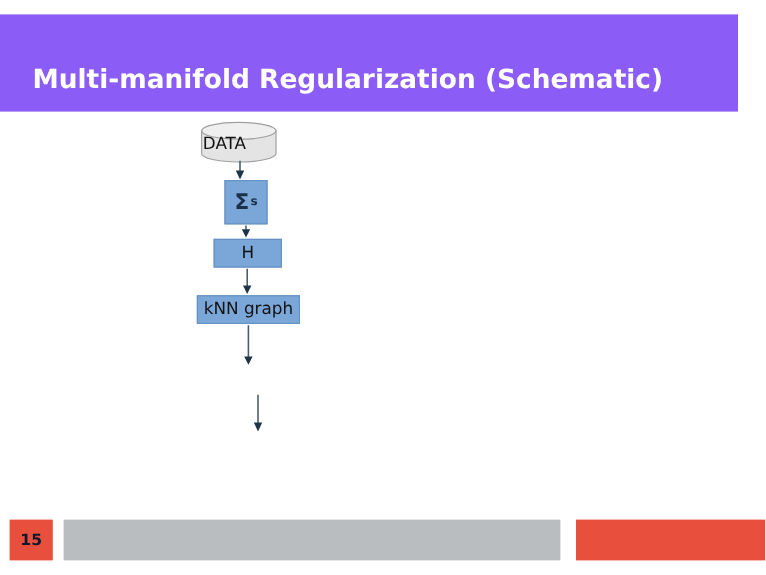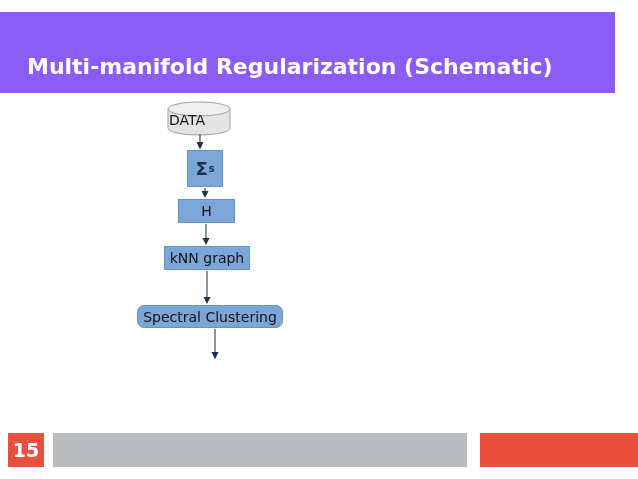--- a/index.html
+++ b/index.html
@@ -40,21 +40,21 @@
   .node-spectral{left:137px;top:305px;width:146px;height:23px;border-radius:7px;}
   .node-selftrained{left:142px;top:361px;width:156px;height:24px;border-radius:7px;}
   .annotation{
     position:absolute;left:232px;top:159px;height:18px;
     font-size:14.5px;color:#1a1a1a;white-space:nowrap;
   }
   
   .page-number-box{
     position:absolute;left:8px;top:433px;width:36px;height:34px;
     background:#E84F3C;display:flex;align-items:center;justify-content:center;
-    font-size:19px;font-weight:bold;color:#ffffff;
+    font-size:13px;font-weight:bold;color:#0f172a;
   }
   .footer-gray-bar{
     position:absolute;left:53px;top:433px;width:414px;height:34px;
     background:#B9BDC0;
   }
   .footer-red-bar{
     position:absolute;left:480px;top:433px;width:158px;height:34px;
     background:#E84F3C;
   }
 </style>
@@ -105,20 +105,19 @@
   <div class="node-box node-sigma">
     <span class="sigma-glyph">Σ</span>
       <span class="sigma-sub">s</span>
   </div>
 
 
   <div class="node-box node-h">H</div>
 
   <div class="node-box node-knn">kNN graph</div>
 
-  <div class="node-box node-spectral">Spectral Clustering</div>
 
 
   <div class="page-number-box">15</div>
   <div class="footer-gray-bar"></div>
   <div class="footer-red-bar"></div>
 
 </div>
 
 </body></html>

